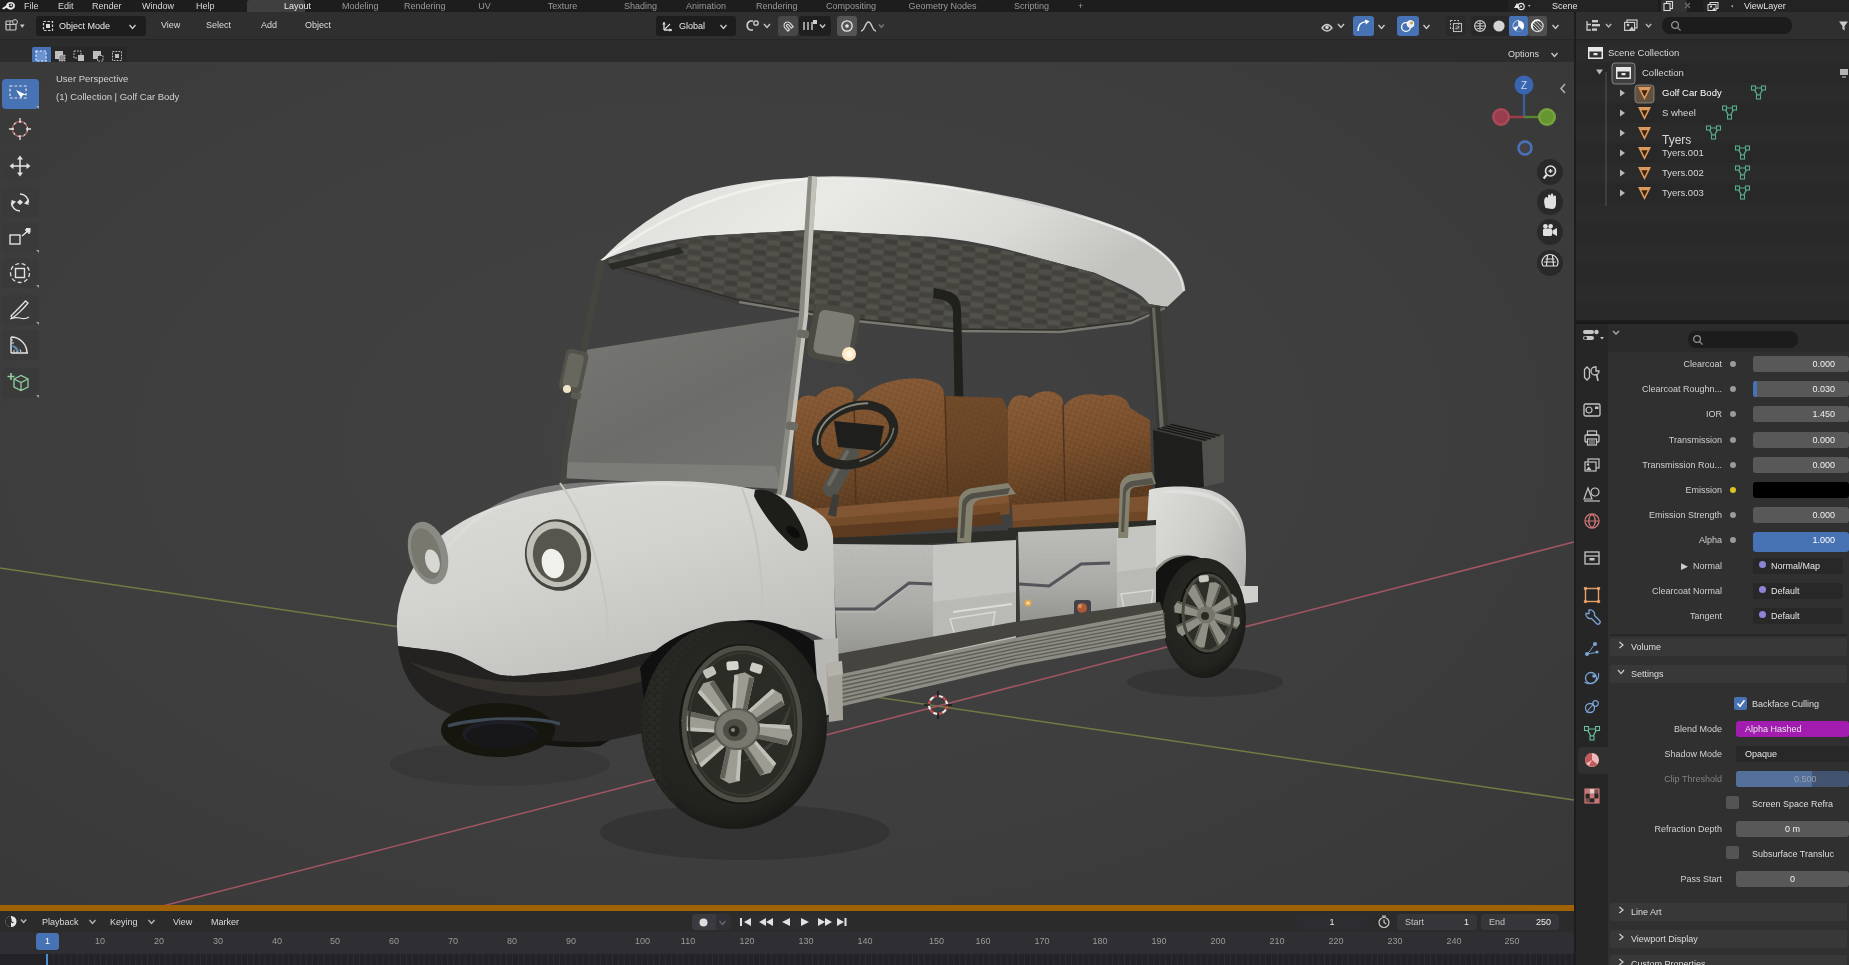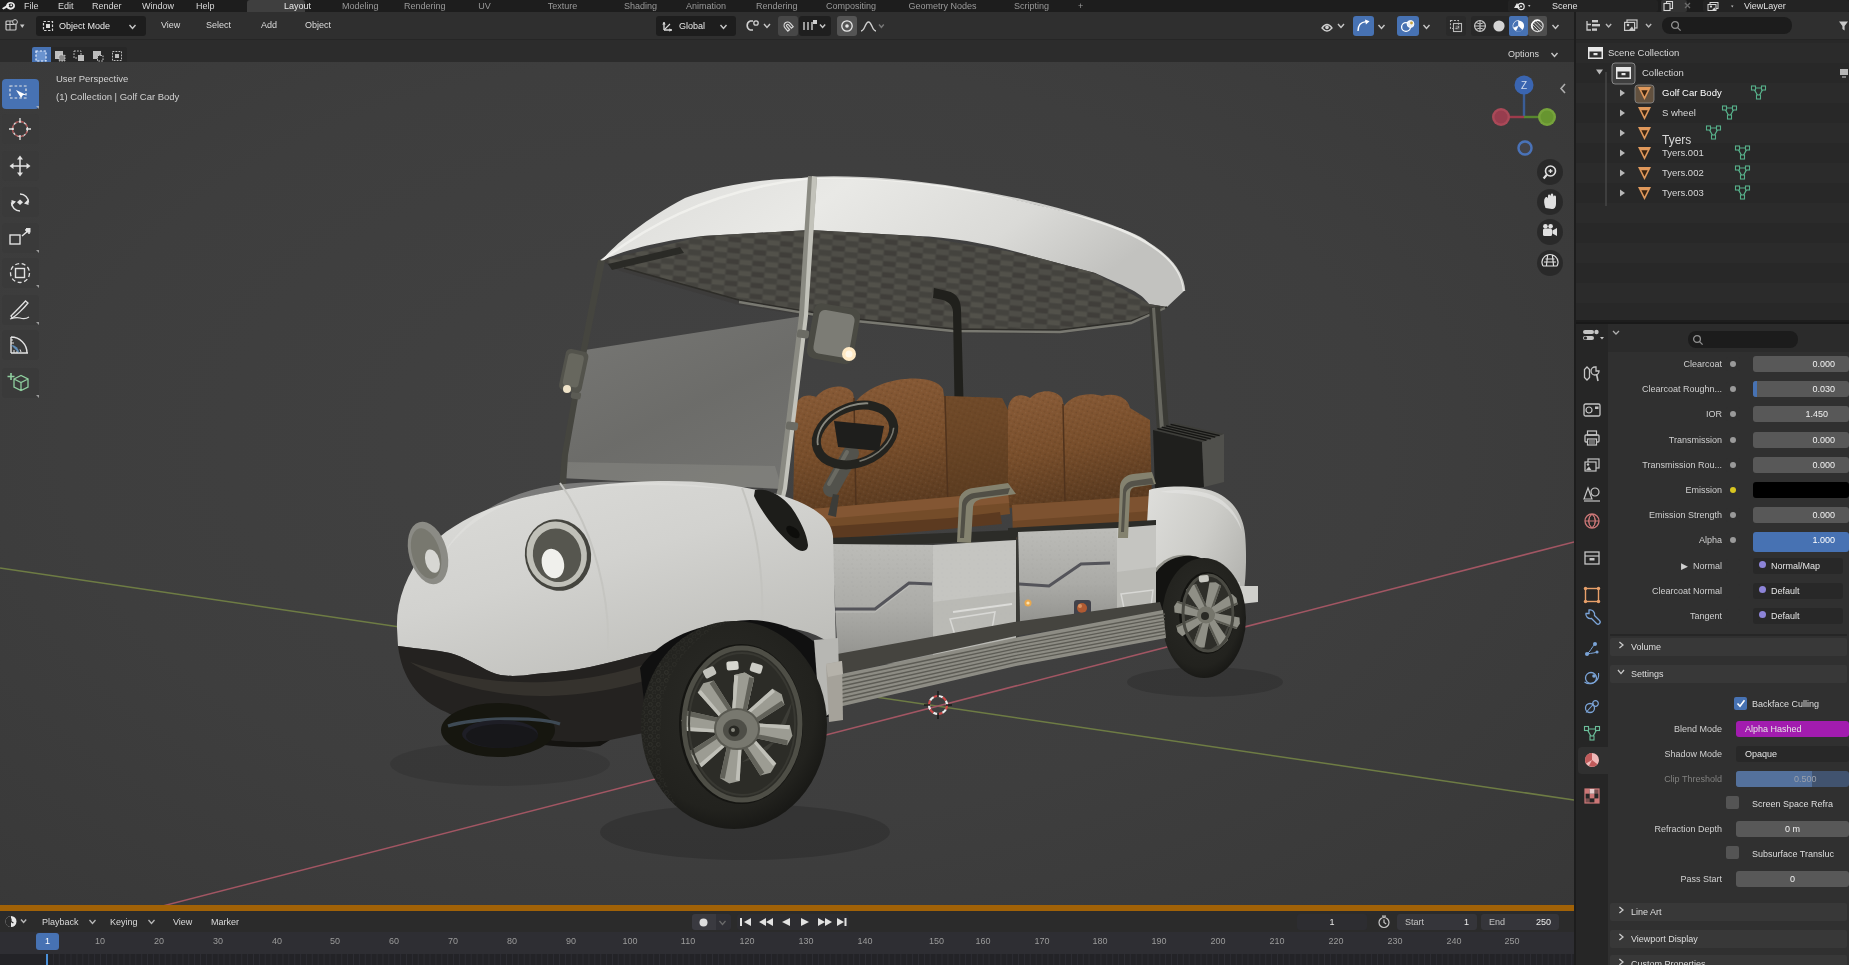--- a/index.html
+++ b/index.html
@@ -695,21 +695,21 @@
       <div class="abs" style="left:36px;top:1px;width:23px;height:17px;background:#4772b3;border-radius:3px;color:#fff;text-align:center;line-height:17px">1</div>
         <div class="abs" style="left:80px;top:1px;width:40px;text-align:center;line-height:17px;color:#9b9b9b">10</div>
         <div class="abs" style="left:139px;top:1px;width:40px;text-align:center;line-height:17px;color:#9b9b9b">20</div>
         <div class="abs" style="left:198px;top:1px;width:40px;text-align:center;line-height:17px;color:#9b9b9b">30</div>
         <div class="abs" style="left:257px;top:1px;width:40px;text-align:center;line-height:17px;color:#9b9b9b">40</div>
         <div class="abs" style="left:315px;top:1px;width:40px;text-align:center;line-height:17px;color:#9b9b9b">50</div>
         <div class="abs" style="left:374px;top:1px;width:40px;text-align:center;line-height:17px;color:#9b9b9b">60</div>
         <div class="abs" style="left:433px;top:1px;width:40px;text-align:center;line-height:17px;color:#9b9b9b">70</div>
         <div class="abs" style="left:492px;top:1px;width:40px;text-align:center;line-height:17px;color:#9b9b9b">80</div>
         <div class="abs" style="left:551px;top:1px;width:40px;text-align:center;line-height:17px;color:#9b9b9b">90</div>
-        <div class="abs" style="left:610px;top:1px;width:40px;text-align:center;line-height:17px;color:#9b9b9b">100</div>
+        <div class="abs" style="left:610px;top:1px;width:40px;text-align:right;line-height:17px;color:#9b9b9b">100</div>
         <div class="abs" style="left:668px;top:1px;width:40px;text-align:center;line-height:17px;color:#9b9b9b">110</div>
         <div class="abs" style="left:727px;top:1px;width:40px;text-align:center;line-height:17px;color:#9b9b9b">120</div>
         <div class="abs" style="left:786px;top:1px;width:40px;text-align:center;line-height:17px;color:#9b9b9b">130</div>
         <div class="abs" style="left:845px;top:1px;width:40px;text-align:center;line-height:17px;color:#9b9b9b">140</div>
         <div class="abs" style="left:904px;top:1px;width:40px;text-align:right;line-height:17px;color:#9b9b9b">150</div>
         <div class="abs" style="left:963px;top:1px;width:40px;text-align:center;line-height:17px;color:#9b9b9b">160</div>
         <div class="abs" style="left:1022px;top:1px;width:40px;text-align:center;line-height:17px;color:#9b9b9b">170</div>
         <div class="abs" style="left:1080px;top:1px;width:40px;text-align:center;line-height:17px;color:#9b9b9b">180</div>
         <div class="abs" style="left:1139px;top:1px;width:40px;text-align:center;line-height:17px;color:#9b9b9b">190</div>
         <div class="abs" style="left:1198px;top:1px;width:40px;text-align:center;line-height:17px;color:#9b9b9b">200</div>
@@ -1196,21 +1196,21 @@
       <div class="abs" style="left:150px;top:33px;width:14px;height:14px;background:#303030;border-radius:2px"></div>
       <div class="abs" style="left:154px;top:37px;width:6px;height:6px;border-radius:50%;background:#9a9a9a"></div>
       <div class="abs" style="left:177px;top:32px;width:96px;height:16px;background:#585858;border-radius:3px;line-height:16px;text-align:right;color:#f2f2f2"><span style="margin-right:14px">0.000</span></div>
       <div class="abs" style="right:127px;top:56px;height:18px;line-height:18px;color:#cfcfcf;white-space:nowrap">Clearcoat Roughn...</div>
       <div class="abs" style="left:150px;top:58px;width:14px;height:14px;background:#303030;border-radius:2px"></div>
       <div class="abs" style="left:154px;top:62px;width:6px;height:6px;border-radius:50%;background:#9a9a9a"></div>
       <div class="abs" style="left:177px;top:57px;width:96px;height:16px;background:#585858;border-radius:3px;line-height:16px;text-align:right;color:#f2f2f2"><div class="abs" style="left:0;top:0;width:4px;height:16px;background:#4772b3;border-radius:3px 0 0 3px"></div><span style="margin-right:14px">0.030</span></div>
       <div class="abs" style="right:127px;top:81px;height:18px;line-height:18px;color:#cfcfcf;white-space:nowrap">IOR</div>
       <div class="abs" style="left:150px;top:83px;width:14px;height:14px;background:#303030;border-radius:2px"></div>
       <div class="abs" style="left:154px;top:87px;width:6px;height:6px;border-radius:50%;background:#9a9a9a"></div>
-      <div class="abs" style="left:177px;top:82px;width:96px;height:16px;background:#585858;border-radius:3px;line-height:16px;text-align:right;color:#f2f2f2"><span style="margin-right:21px">1.450</span></div>
+      <div class="abs" style="left:177px;top:82px;width:96px;height:16px;background:#585858;border-radius:3px;line-height:16px;text-align:right;color:#f2f2f2"><span style="margin-right:14px">1.450</span></div>
       <div class="abs" style="right:127px;top:107px;height:18px;line-height:18px;color:#cfcfcf;white-space:nowrap">Transmission</div>
       <div class="abs" style="left:150px;top:109px;width:14px;height:14px;background:#303030;border-radius:2px"></div>
       <div class="abs" style="left:154px;top:113px;width:6px;height:6px;border-radius:50%;background:#9a9a9a"></div>
       <div class="abs" style="left:177px;top:108px;width:96px;height:16px;background:#585858;border-radius:3px;line-height:16px;text-align:right;color:#f2f2f2"><span style="margin-right:14px">0.000</span></div>
       <div class="abs" style="right:127px;top:132px;height:18px;line-height:18px;color:#cfcfcf;white-space:nowrap">Transmission Rou...</div>
       <div class="abs" style="left:150px;top:134px;width:14px;height:14px;background:#303030;border-radius:2px"></div>
       <div class="abs" style="left:154px;top:138px;width:6px;height:6px;border-radius:50%;background:#9a9a9a"></div>
       <div class="abs" style="left:177px;top:133px;width:96px;height:16px;background:#585858;border-radius:3px;line-height:16px;text-align:right;color:#f2f2f2"><span style="margin-right:14px">0.000</span></div>
       <div class="abs" style="right:127px;top:157px;height:18px;line-height:18px;color:#cfcfcf;white-space:nowrap">Emission</div>
       <div class="abs" style="left:150px;top:159px;width:14px;height:14px;background:#303030;border-radius:2px"></div>

